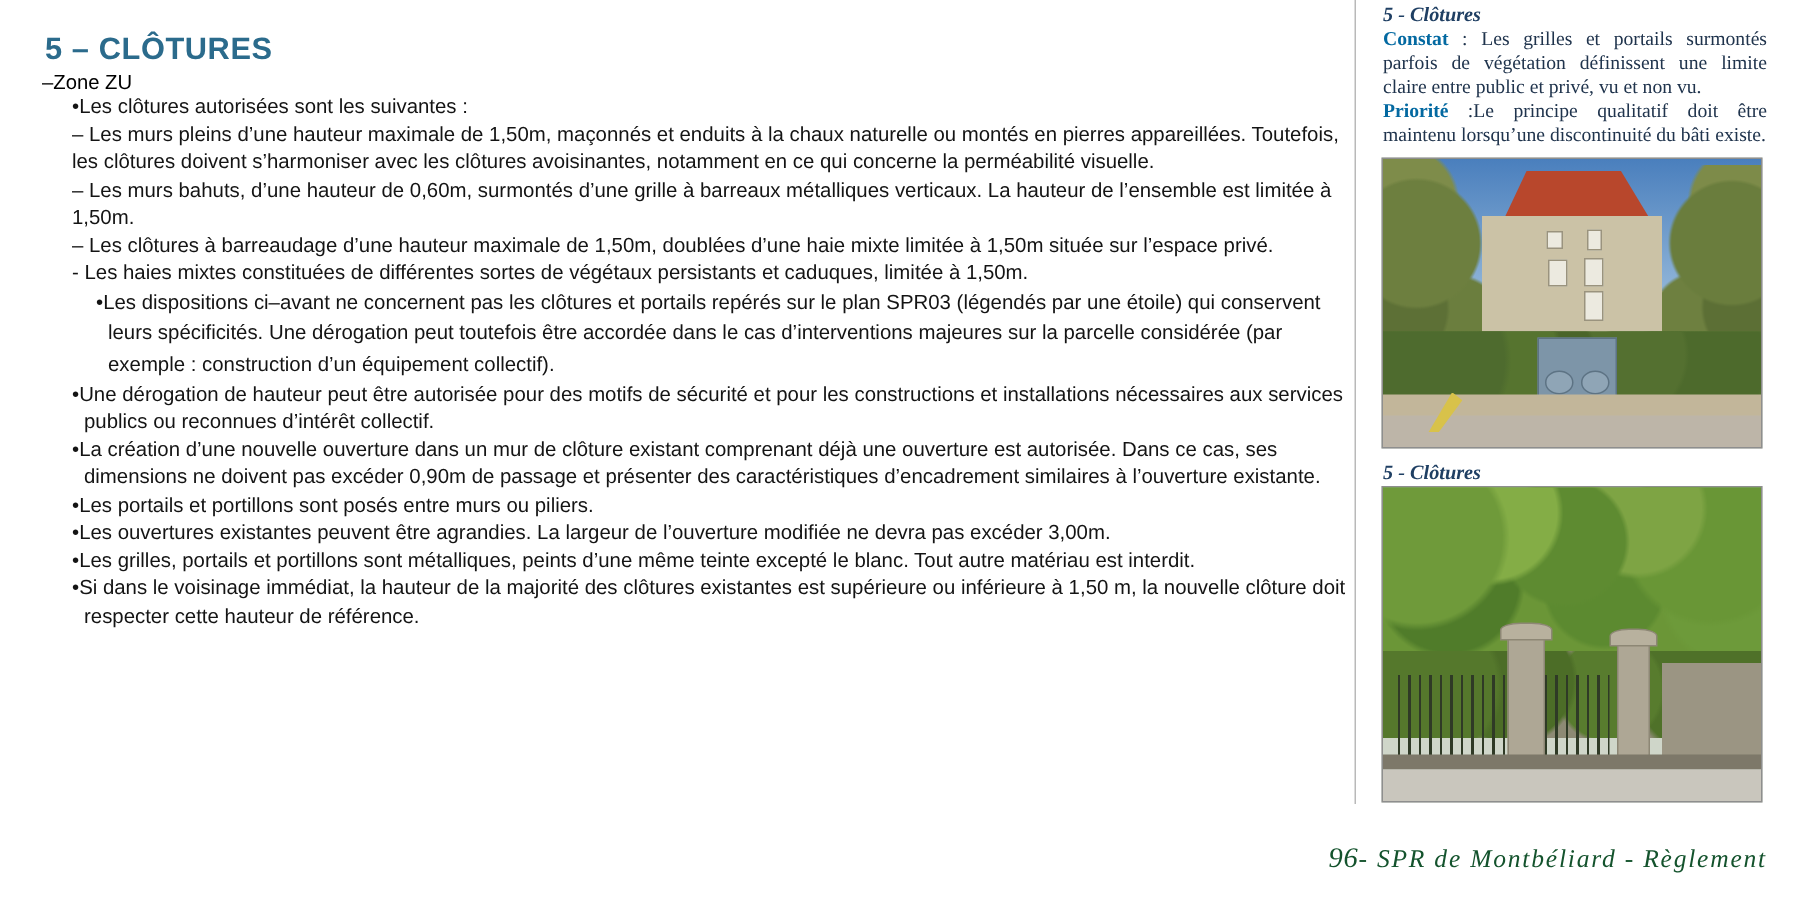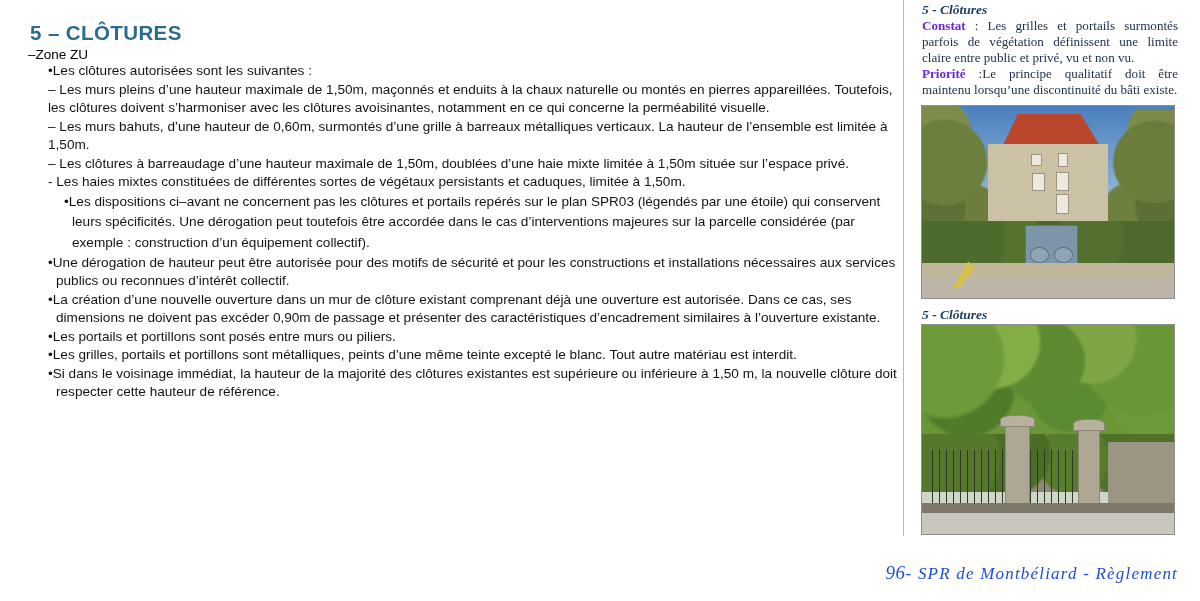--- a/index.html
+++ b/index.html
@@ -109,21 +109,21 @@
     width: 256px;
     font-family: "Liberation Serif", serif;
     font-size: 13.1px;
     line-height: 16.0px;
     color: #20344d;
     text-align: justify;
   }
   #sidebar-text p { margin: 0; }
   .side-key {
     font-weight: bold;
-    color: #6d28d9;
+    color: #0369a1;
   }
 
   
   .photo {
     position: absolute;
     border: 1px solid #8e8e8e;
     overflow: hidden;
     background: #cfd6c9;
   }
   #photo-house { left: 6px; top: 105px; width: 252px; height: 192px; }
@@ -270,21 +270,21 @@
 
   
   #footer {
     position: absolute;
     right: 22px;
     bottom: 17px;
     font-family: "Liberation Serif", serif;
     font-style: italic;
     font-size: 17px;
     letter-spacing: 1.2px;
-    color: #1d4ed8;
+    color: #14532d;
     white-space: nowrap;
   }
   #footer .pagenum {
     font-size: 19px;
     letter-spacing: 0.5px;
   }
 </style>
 </head>
 <body>
 
@@ -297,20 +297,21 @@
   <div id="body-text">
     <p class="para bul">•Les clôtures autorisées sont les suivantes :</p>
     <p class="para dash">– Les murs pleins d’une hauteur maximale de 1,50m, maçonnés et enduits à la chaux naturelle ou montés en pierres appareillées. Toutefois, les clôtures doivent s’harmoniser avec les clôtures avoisinantes, notamment en ce qui concerne la perméabilité visuelle.</p>
     <p class="para dash">– Les murs bahuts, d’une hauteur de 0,60m, surmontés d’une grille à barreaux métalliques verticaux. La hauteur de l’ensemble est limitée à 1,50m.</p>
     <p class="para dash">– Les clôtures à barreaudage d’une hauteur maximale de 1,50m, doublées d’une haie mixte limitée à 1,50m située sur l’espace privé.</p>
     <p class="para dash">- Les haies mixtes constituées de différentes sortes de végétaux persistants et caduques, limitée à 1,50m.</p>
     <p class="para bul loose">•Les dispositions ci–avant ne concernent pas les clôtures et portails repérés sur le plan SPR03 (légendés par une étoile) qui conservent leurs spécificités. Une dérogation peut toutefois être accordée dans le cas d’interventions majeures sur la parcelle considérée (par exemple : construction d’un équipement collectif).</p>
     <p class="para bul">•Une dérogation de hauteur peut être autorisée pour des motifs de sécurité et pour les constructions et installations nécessaires aux services publics ou reconnues d’intérêt collectif.</p>
     <p class="para bul">•La création d’une nouvelle ouverture dans un mur de clôture existant comprenant déjà une ouverture est autorisée. Dans ce cas, ses dimensions ne doivent pas excéder 0,90m de passage et présenter des caractéristiques d’encadrement similaires à l’ouverture existante.</p>
     <p class="para bul">•Les portails et portillons sont posés entre murs ou piliers.</p>
+    <p class="para bul">•Les ouvertures existantes peuvent être agrandies. La largeur de l’ouverture modifiée ne devra pas excéder 3,00m.</p>
     <p class="para bul">•Les grilles, portails et portillons sont métalliques, peints d’une même teinte excepté le blanc. Tout autre matériau est interdit.</p>
     <p class="para bul">•Si dans le voisinage immédiat, la hauteur de la majorité des clôtures existantes est supérieure ou inférieure à 1,50 m, la nouvelle clôture doit respecter cette hauteur de référence.</p>
   </div>
 
 </div>
 
 <div id="column-divider"></div>
 
 <div id="sidebar">
 

